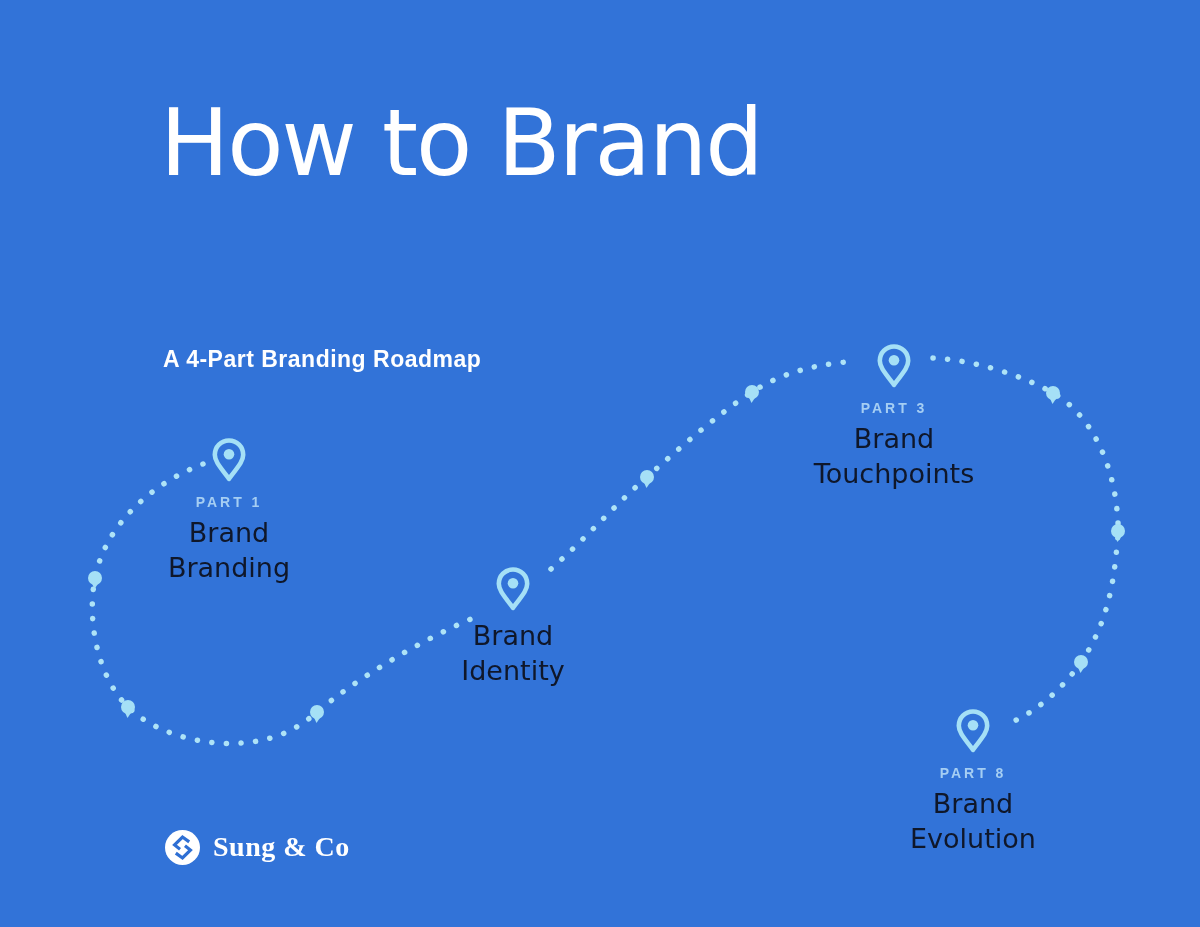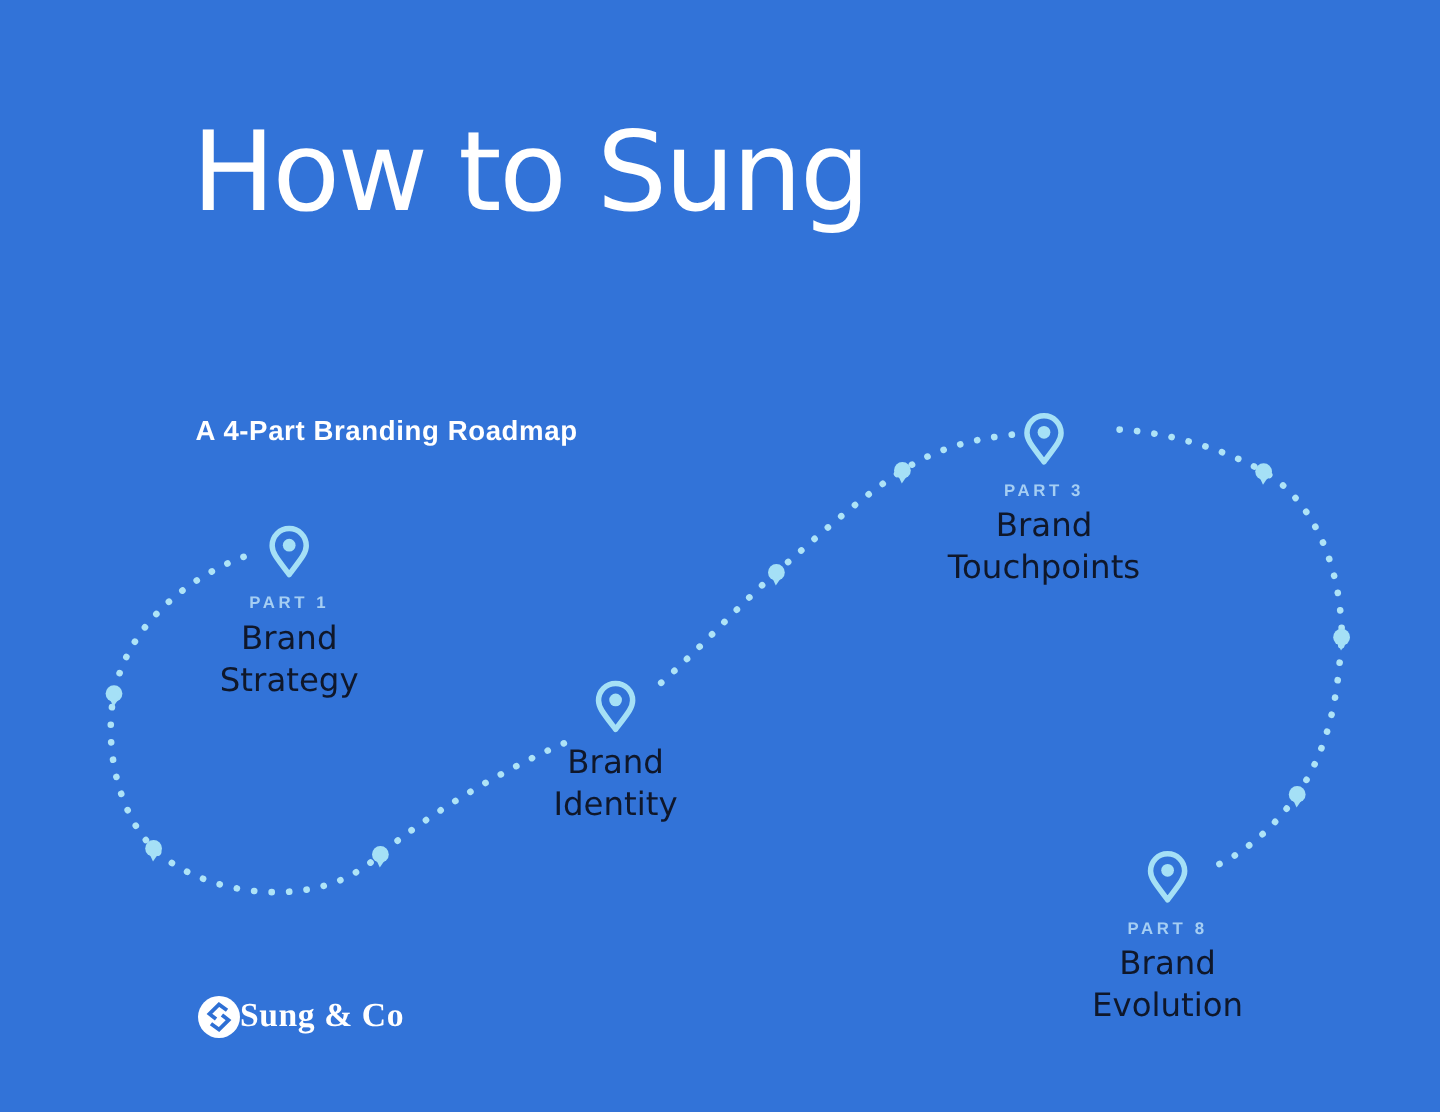--- a/index.html
+++ b/index.html
@@ -34,21 +34,21 @@
   }
   .part .part-name{
     margin-top:5px;
     color:#0f172a;
     font-family:"DejaVu Sans",sans-serif;
     font-size:27px;line-height:35px;font-weight:400;
   }
 
   .logo{
     position:absolute;left:165px;top:829px;height:36px;
-    display:flex;align-items:center;
+    display:flex;align-items:center;gap:13px;
   }
   .logo .mark{width:35px;height:35px;}
   .logo .logo-text{
     color:#FFFFFF;
     font-family:"Liberation Serif","DejaVu Serif",serif;
     font-size:28px;font-weight:700;letter-spacing:0.5px;
     white-space:nowrap;
   }
 </style>
 </head>
@@ -90,48 +90,48 @@
         <path d="M 1115 536.5 L 1117.5 542 L 1121.5 536 Z"></path>
       </g>
     <g>
         <circle cx="1081" cy="662" r="7"></circle>
         <path d="M 1078 667.5 L 1080.5 673 L 1084.5 667 Z"></path>
       </g>
   </g>
 </svg>
 
 <div class="title">
-  <div>How to Sung</div>
+  <div>How to Brand</div>
 </div>
 <div class="subtitle">A 4-Part Branding Roadmap</div>
 
-<div class="part" style="left:91px;top:437px;">
+<div class="part" style="left:79px;top:437px;">
   <svg class="pin" width="36" height="47" viewBox="0 0 36 47">
     <path d="M18 3.5 C10 3.5 3.8 9.9 3.8 17.8 C3.8 23.6 7.4 27.9 18 41.8 C28.6 27.9 32.2 23.6 32.2 17.8 C32.2 9.9 26 3.5 18 3.5 Z" fill="none" stroke="#A5E0F6" stroke-width="4.6" stroke-linejoin="round"></path>
     <circle cx="18" cy="17.3" r="5.3" fill="#A5E0F6"></circle>
   </svg>
   <div class="part-label">PART 1</div>
   <div class="part-name">
     <div>Brand</div>
-    <div>Strategy</div>
+    <div>Branding</div>
   </div>
 </div>
 
 <div class="part" style="left:363px;top:566px;">
   <svg class="pin" width="36" height="47" viewBox="0 0 36 47">
     <path d="M18 3.5 C10 3.5 3.8 9.9 3.8 17.8 C3.8 23.6 7.4 27.9 18 41.8 C28.6 27.9 32.2 23.6 32.2 17.8 C32.2 9.9 26 3.5 18 3.5 Z" fill="none" stroke="#A5E0F6" stroke-width="4.6" stroke-linejoin="round"></path>
     <circle cx="18" cy="17.3" r="5.3" fill="#A5E0F6"></circle>
   </svg>
   <div class="part-name">
     <div>Brand</div>
     <div>Identity</div>
   </div>
 </div>
 
-<div class="part" style="left:720px;top:343px;">
+<div class="part" style="left:744px;top:343px;">
   <svg class="pin" width="36" height="47" viewBox="0 0 36 47">
     <path d="M18 3.5 C10 3.5 3.8 9.9 3.8 17.8 C3.8 23.6 7.4 27.9 18 41.8 C28.6 27.9 32.2 23.6 32.2 17.8 C32.2 9.9 26 3.5 18 3.5 Z" fill="none" stroke="#A5E0F6" stroke-width="4.6" stroke-linejoin="round"></path>
     <circle cx="18" cy="17.3" r="5.3" fill="#A5E0F6"></circle>
   </svg>
   <div class="part-label">PART 3</div>
   <div class="part-name">
     <div>Brand</div>
     <div>Touchpoints</div>
   </div>
 </div>

